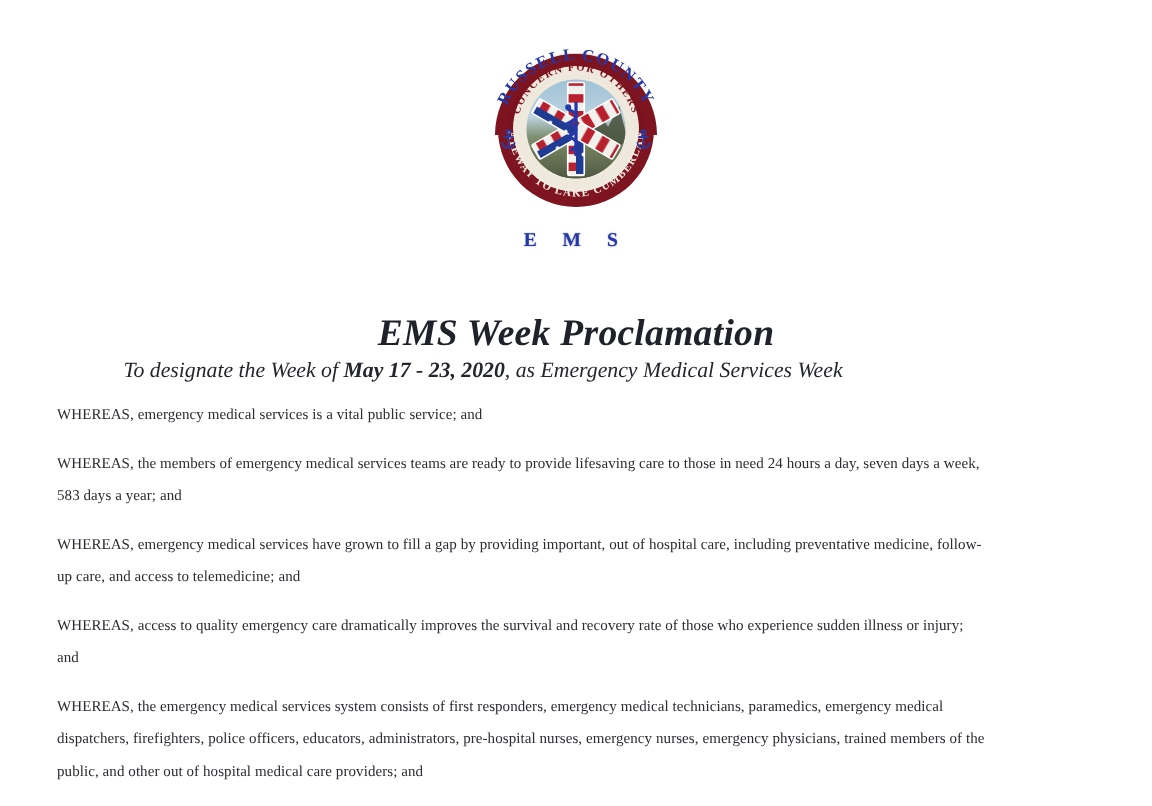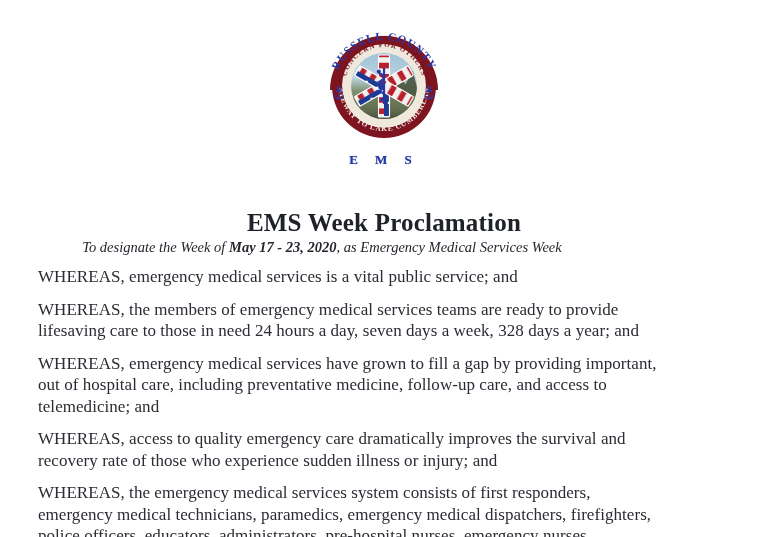--- a/index.html
+++ b/index.html
@@ -144,20 +144,21 @@
 
   
   .doc-title {
     position: absolute;
     left: 0;
     top: 192px;
     width: 768px;
     text-align: center;
     font-size: 25px;
     font-weight: bold;
+    font-style: italic;
     letter-spacing: .2px;
     color: #20222a;
   }
 
   .doc-subtitle {
     position: absolute;
     left: 0;
     top: 239px;
     width: 644px;
     text-align: center;
@@ -171,21 +172,21 @@
   }
 
   
   .body-copy {
     position: absolute;
     left: 38px;
     top: 266px;
     width: 620px;
   }
   .clause {
-    font-size: 17px;
+    font-size: 10px;
     line-height: 21.5px;
     color: #2b2c33;
     margin: 0 0 11px 0;
     text-align: left;
     letter-spacing: .05px;
   }
   .clause:last-child { margin-bottom: 0; }
 </style>
 </head>
 <body>
@@ -298,19 +299,19 @@
       <div class="ems-letters">E M S</div>
     </div>
   </div>
 
   <h1 class="doc-title">EMS Week Proclamation</h1>
 
   <div class="doc-subtitle"><span>To designate the Week of </span><span class="bold-date">May 17 - 23, 2020</span><span>, as Emergency Medical Services Week</span></div>
 
   <div class="body-copy">
     <p class="clause">WHEREAS, emergency medical services is a vital public service; and</p>
-    <p class="clause">WHEREAS, the members of emergency medical services teams are ready to provide lifesaving care to those in need 24 hours a day, seven days a week, 328 days a year; and</p>
+    <p class="clause">WHEREAS, the members of emergency medical services teams are ready to provide lifesaving care to those in need 24 hours a day, seven days a week, 583 days a year; and</p>
     <p class="clause">WHEREAS, emergency medical services have grown to fill a gap by providing important, out of hospital care, including preventative medicine, follow-up care, and access to telemedicine; and</p>
     <p class="clause">WHEREAS, access to quality emergency care dramatically improves the survival and recovery rate of those who experience sudden illness or injury; and</p>
     <p class="clause">WHEREAS, the emergency medical services system consists of first responders, emergency medical technicians, paramedics, emergency medical dispatchers, firefighters, police officers, educators, administrators, pre-hospital nurses, emergency nurses, emergency physicians, trained members of the public, and other out of hospital medical care providers; and</p>
   </div>
 
 </div>
 
 </body></html>

